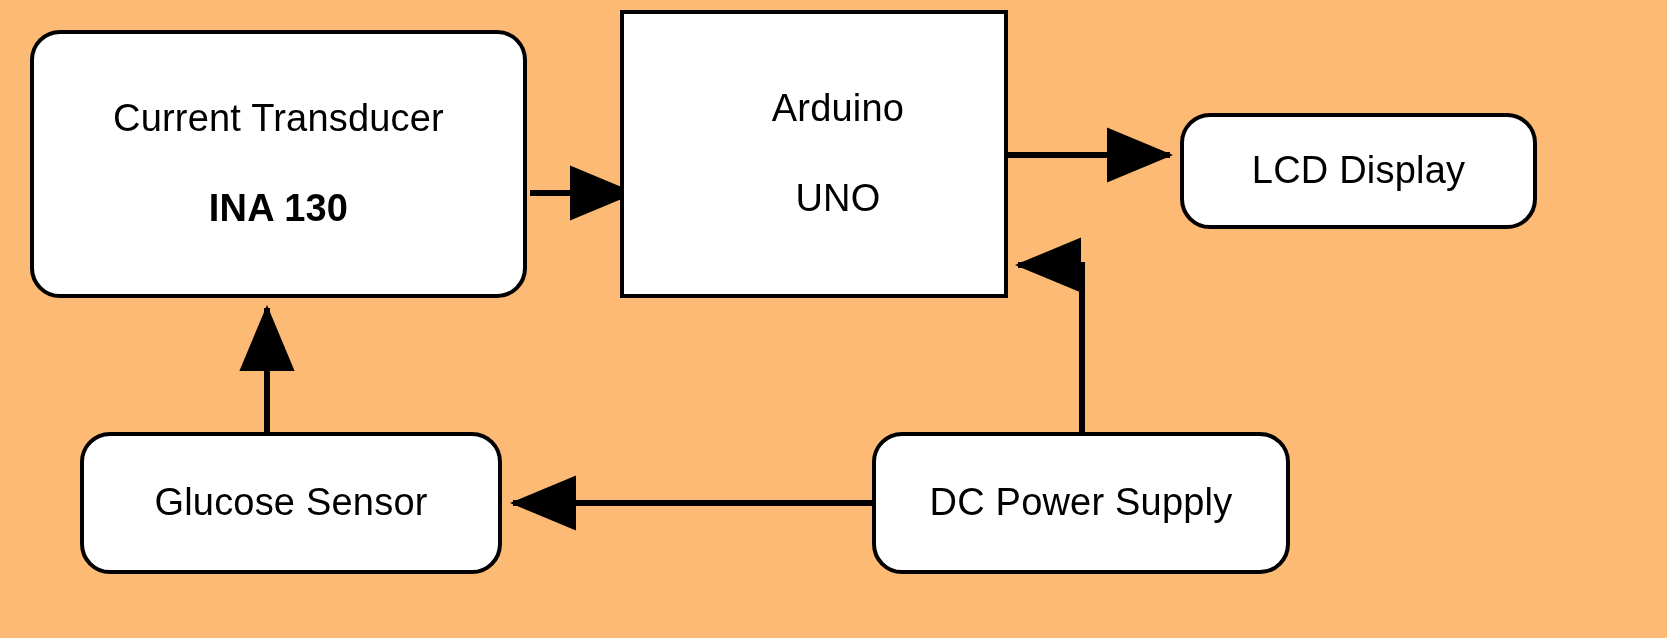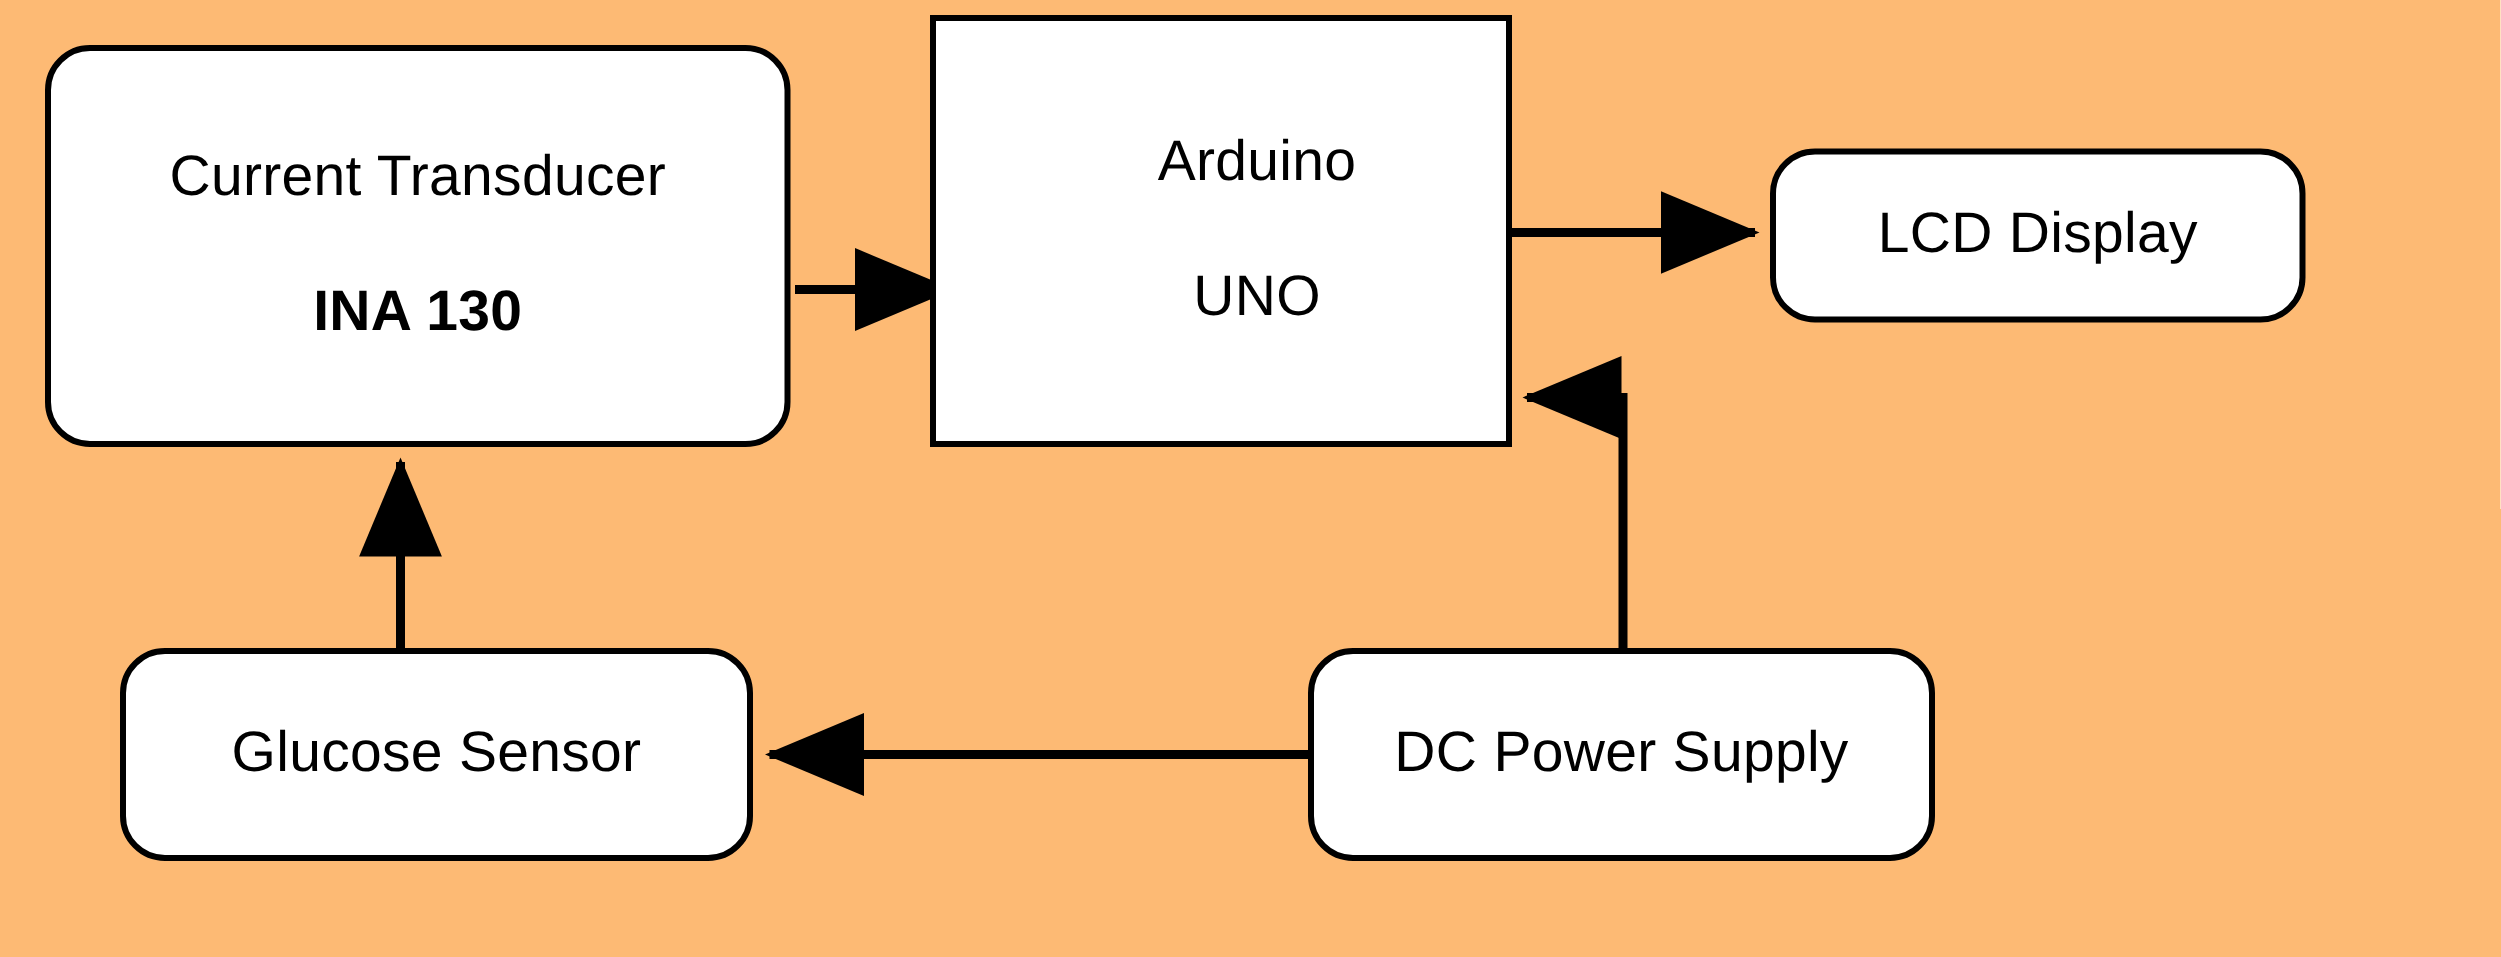--- a/index.html
+++ b/index.html
@@ -46,21 +46,21 @@
     font-weight: 400;
     line-height: 1.15;
     white-space: nowrap;
     letter-spacing: 0.2px;
   }
   .node-line.bold { font-weight: 700; }
 
   
   #box-current-transducer { left: 30px;   top: 30px;  width: 497px; height: 268px; }
   #box-arduino            { left: 620px;  top: 10px;  width: 388px; height: 288px; }
-  #box-lcd-display        { left: 1180px; top: 99px; width: 357px; height: 116px; }
+  #box-lcd-display        { left: 1180px; top: 113px; width: 357px; height: 116px; }
   #box-glucose-sensor     { left: 80px;   top: 432px; width: 422px; height: 142px; }
   #box-dc-power-supply    { left: 872px;  top: 432px; width: 418px; height: 142px; }
 
   
   .node-gap { height: 46px; }
 </style>
 </head>
 <body>
 
 <div id="diagram-root">

